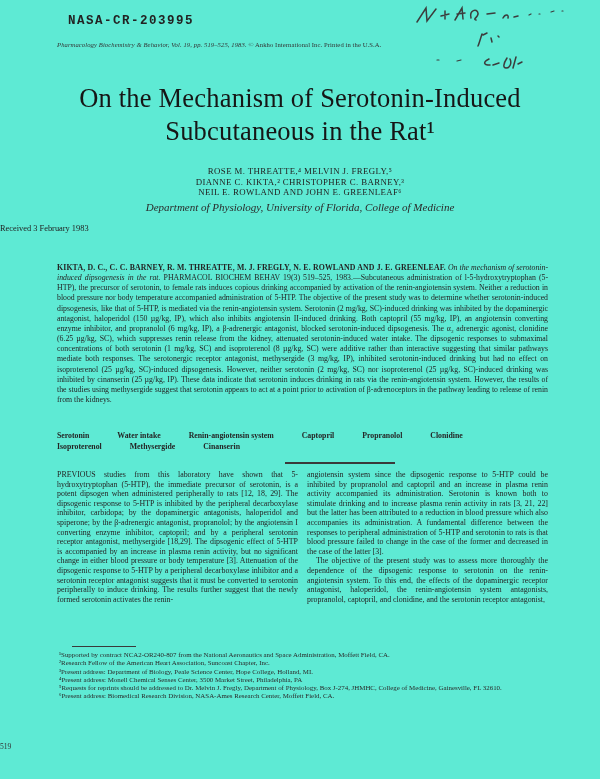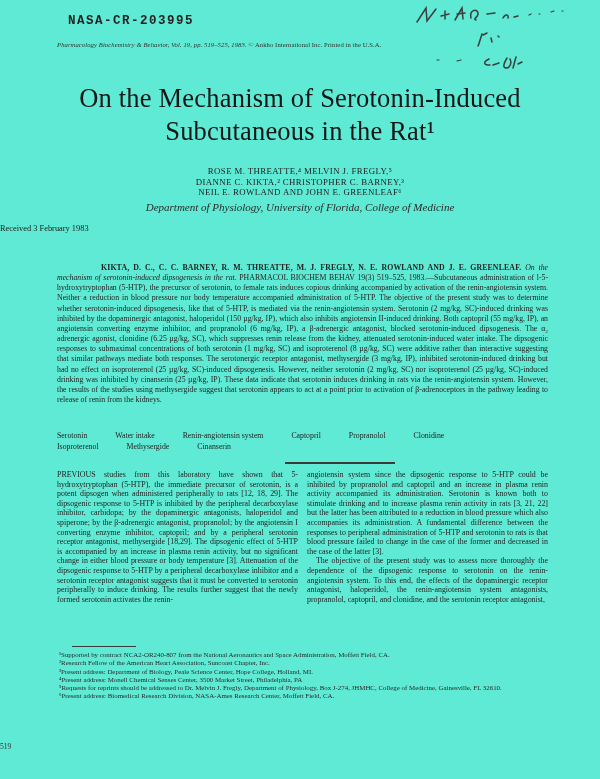--- a/index.html
+++ b/index.html
@@ -27,25 +27,25 @@
   .title-block .t{font-size:26.5px;line-height:33px;letter-spacing:.2px;color:#161616;}
   .authors-block{position:absolute;top:166px;left:0;width:600px;text-align:center;
     font-size:8.8px;line-height:10.6px;letter-spacing:.4px;color:#222;}
   .affil-block{position:absolute;top:203px;left:0;width:600px;text-align:center;
     font-style:italic;font-size:11px;line-height:9.4px;color:#2a2a2a;}
   .received{position:absolute;top:224px;left:0;width:480px;text-align:left;font-size:8.4px;color:#222;}
   .abstract{
     position:absolute;top:263px;left:57px;width:491px;
     font-size:7.8px;line-height:10.15px;text-align:justify;color:#242424;
   }
-  .abstract .cite{font-weight:bold;letter-spacing:.15px;margin-left:44px;}
+  .abstract .cite{font-weight:bold;letter-spacing:.15px;}
   .abstract .atitle{font-style:italic;}
   .keywords{
     position:absolute;top:431px;left:57px;width:491px;
-    font-size:7.8px;line-height:10.5px;color:#242424;
+    font-size:7.8px;line-height:10.5px;color:#242424;font-weight:bold;
   }
   .keywords .kw{display:inline-block;margin-right:26px;}
   .kw-rule{position:absolute;top:462px;left:285px;width:110px;height:2px;background:#3a3a3a;}
   .col{position:absolute;top:470px;width:241px;font-size:7.9px;line-height:9.6px;
     text-align:justify;color:#242424;}
   .col p{margin:0;}
   .col-left{left:57px;}
   .col-right{left:307px;}
   .col .indent{text-indent:9px;}
   .fn-rule{position:absolute;top:646px;left:72px;width:64px;height:1.4px;background:#3a3a3a;}

